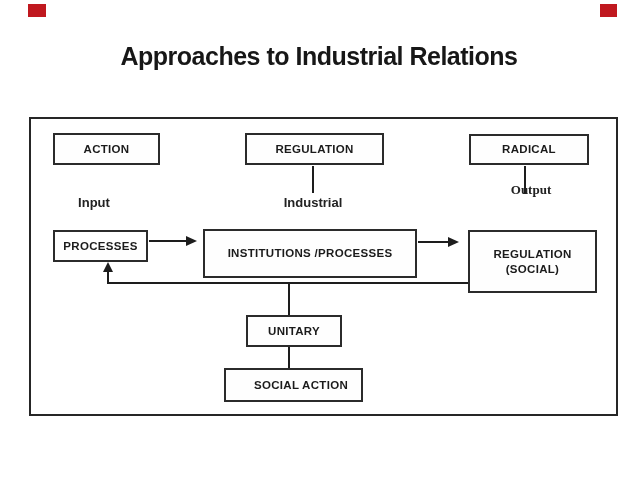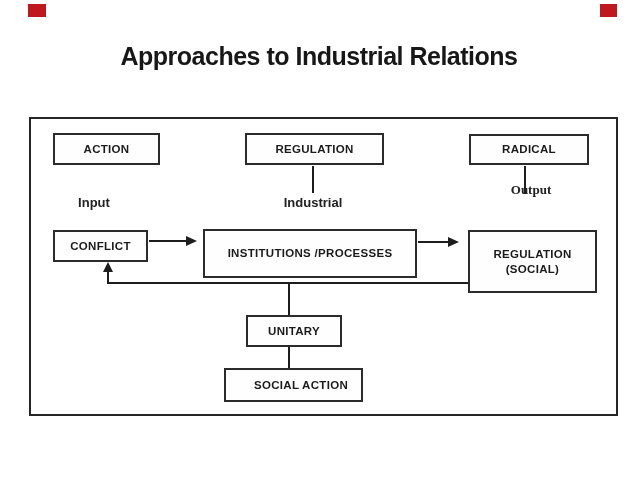--- a/index.html
+++ b/index.html
@@ -54,21 +54,21 @@
   <div class="dbox" style="left:245px;top:133px;width:139px;height:32px;">REGULATION</div>
   <div class="dbox" style="left:469px;top:134px;width:120px;height:31px;">RADICAL</div>
 
   <div class="vline" style="left:312px;top:166px;height:27px;"></div>
   <div class="vline" style="left:524px;top:166px;height:28px;"></div>
 
   <div class="stage-label" style="left:64px;top:195px;width:60px;">Input</div>
   <div class="stage-label" style="left:278px;top:195px;width:70px;">Industrial</div>
   <div class="stage-label" style="left:501px;top:182px;width:60px;font-family:Liberation Serif, serif;">Output</div>
 
-  <div class="dbox" style="left:53px;top:230px;width:95px;height:32px;">CONFLICT</div>
+  <div class="dbox" style="left:53px;top:230px;width:95px;height:32px;">PROCESSES</div>
 
   <div class="hline" style="left:149px;top:240px;width:38px;"></div>
   <div class="arrow-right" style="left:186px;top:236px;"></div>
 
   <div class="dbox" style="left:203px;top:229px;width:214px;height:49px;">INSTITUTIONS /PROCESSES</div>
 
   <div class="hline" style="left:418px;top:241px;width:31px;"></div>
   <div class="arrow-right" style="left:448px;top:237px;"></div>
 
   <div class="dbox" style="left:468px;top:230px;width:129px;height:63px;flex-direction:column;">

